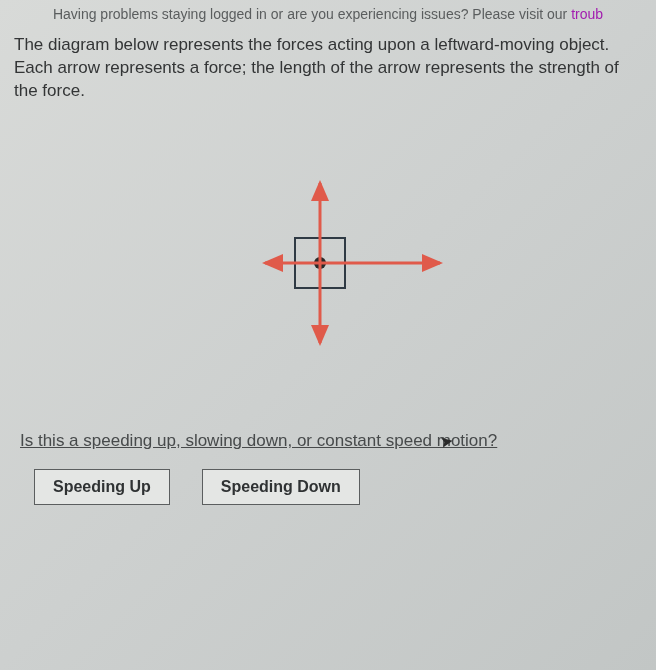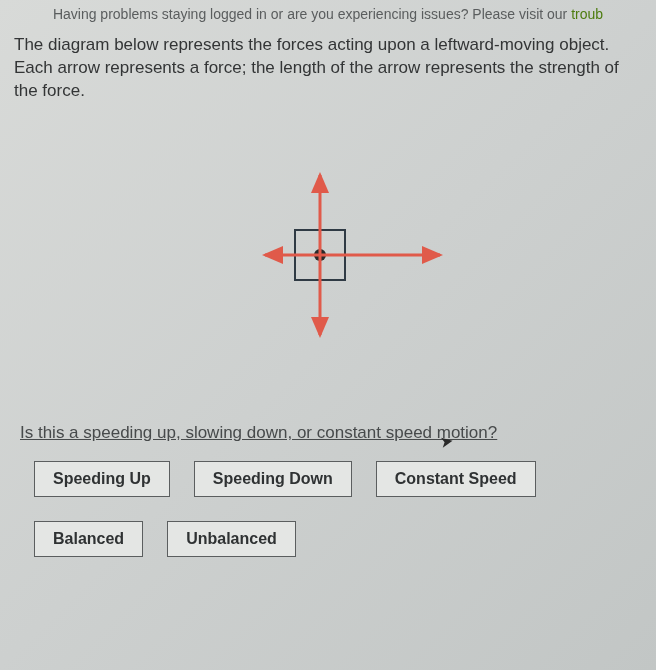--- a/index.html
+++ b/index.html
@@ -12,48 +12,48 @@
     overflow: hidden;
     position: relative;
   }
   .banner {
     text-align: center;
     font-size: 14px;
     color: #5a5d5e;
     padding: 6px 0 12px 0;
   }
   .banner .link {
-    color: #4d7c0f;
+    color: #a21caf;
   }
   .content {
     padding: 0 10px 0 14px;
   }
   .prompt {
     font-size: 17px;
     line-height: 1.35;
     color: #333536;
-    margin-bottom: 12px;
+    margin-bottom: 20px;
   }
   .diagram {
     width: 100%;
     height: 280px;
     display: flex;
     align-items: center;
     justify-content: center;
     margin-bottom: 28px;
   }
   .question {
     font-size: 17px;
     color: #474a4b;
     margin: 18px 0 18px 6px;
     text-decoration: underline;
   }
   .btn-row {
     display: flex;
-    gap: 24px;
+    gap: 32px;
     margin: 0 0 24px 20px;
   }
   .ans-btn {
     background: #e4e6e4;
     border: 1.5px solid #5b5e5f;
     padding: 8px 18px;
     font-size: 16px;
     color: #2f3233;
     font-weight: 600;
     cursor: pointer;
@@ -97,24 +97,19 @@
       <line x1="120" y1="120" x2="65" y2="120" stroke="#e05a4a" stroke-width="3" marker-end="url(#ahead)"></line>
       <line x1="120" y1="120" x2="240" y2="120" stroke="#e05a4a" stroke-width="3" marker-end="url(#ahead)"></line>
     </svg>
   </div>
 
   <p class="question">Is this a speeding up, slowing down, or constant speed motion?</p>
 
   <div class="btn-row">
     <button class="ans-btn">Speeding Up</button>
     <button class="ans-btn">Speeding Down</button>
-    <button class="ans-btn">Constant Speed</button>
   </div>
 
 
-  <div class="btn-row">
-    <button class="ans-btn">Balanced</button>
-    <button class="ans-btn">Unbalanced</button>
-  </div>
 
 </div>
 
 <div class="cursor">➤</div>
 
 </body></html>

